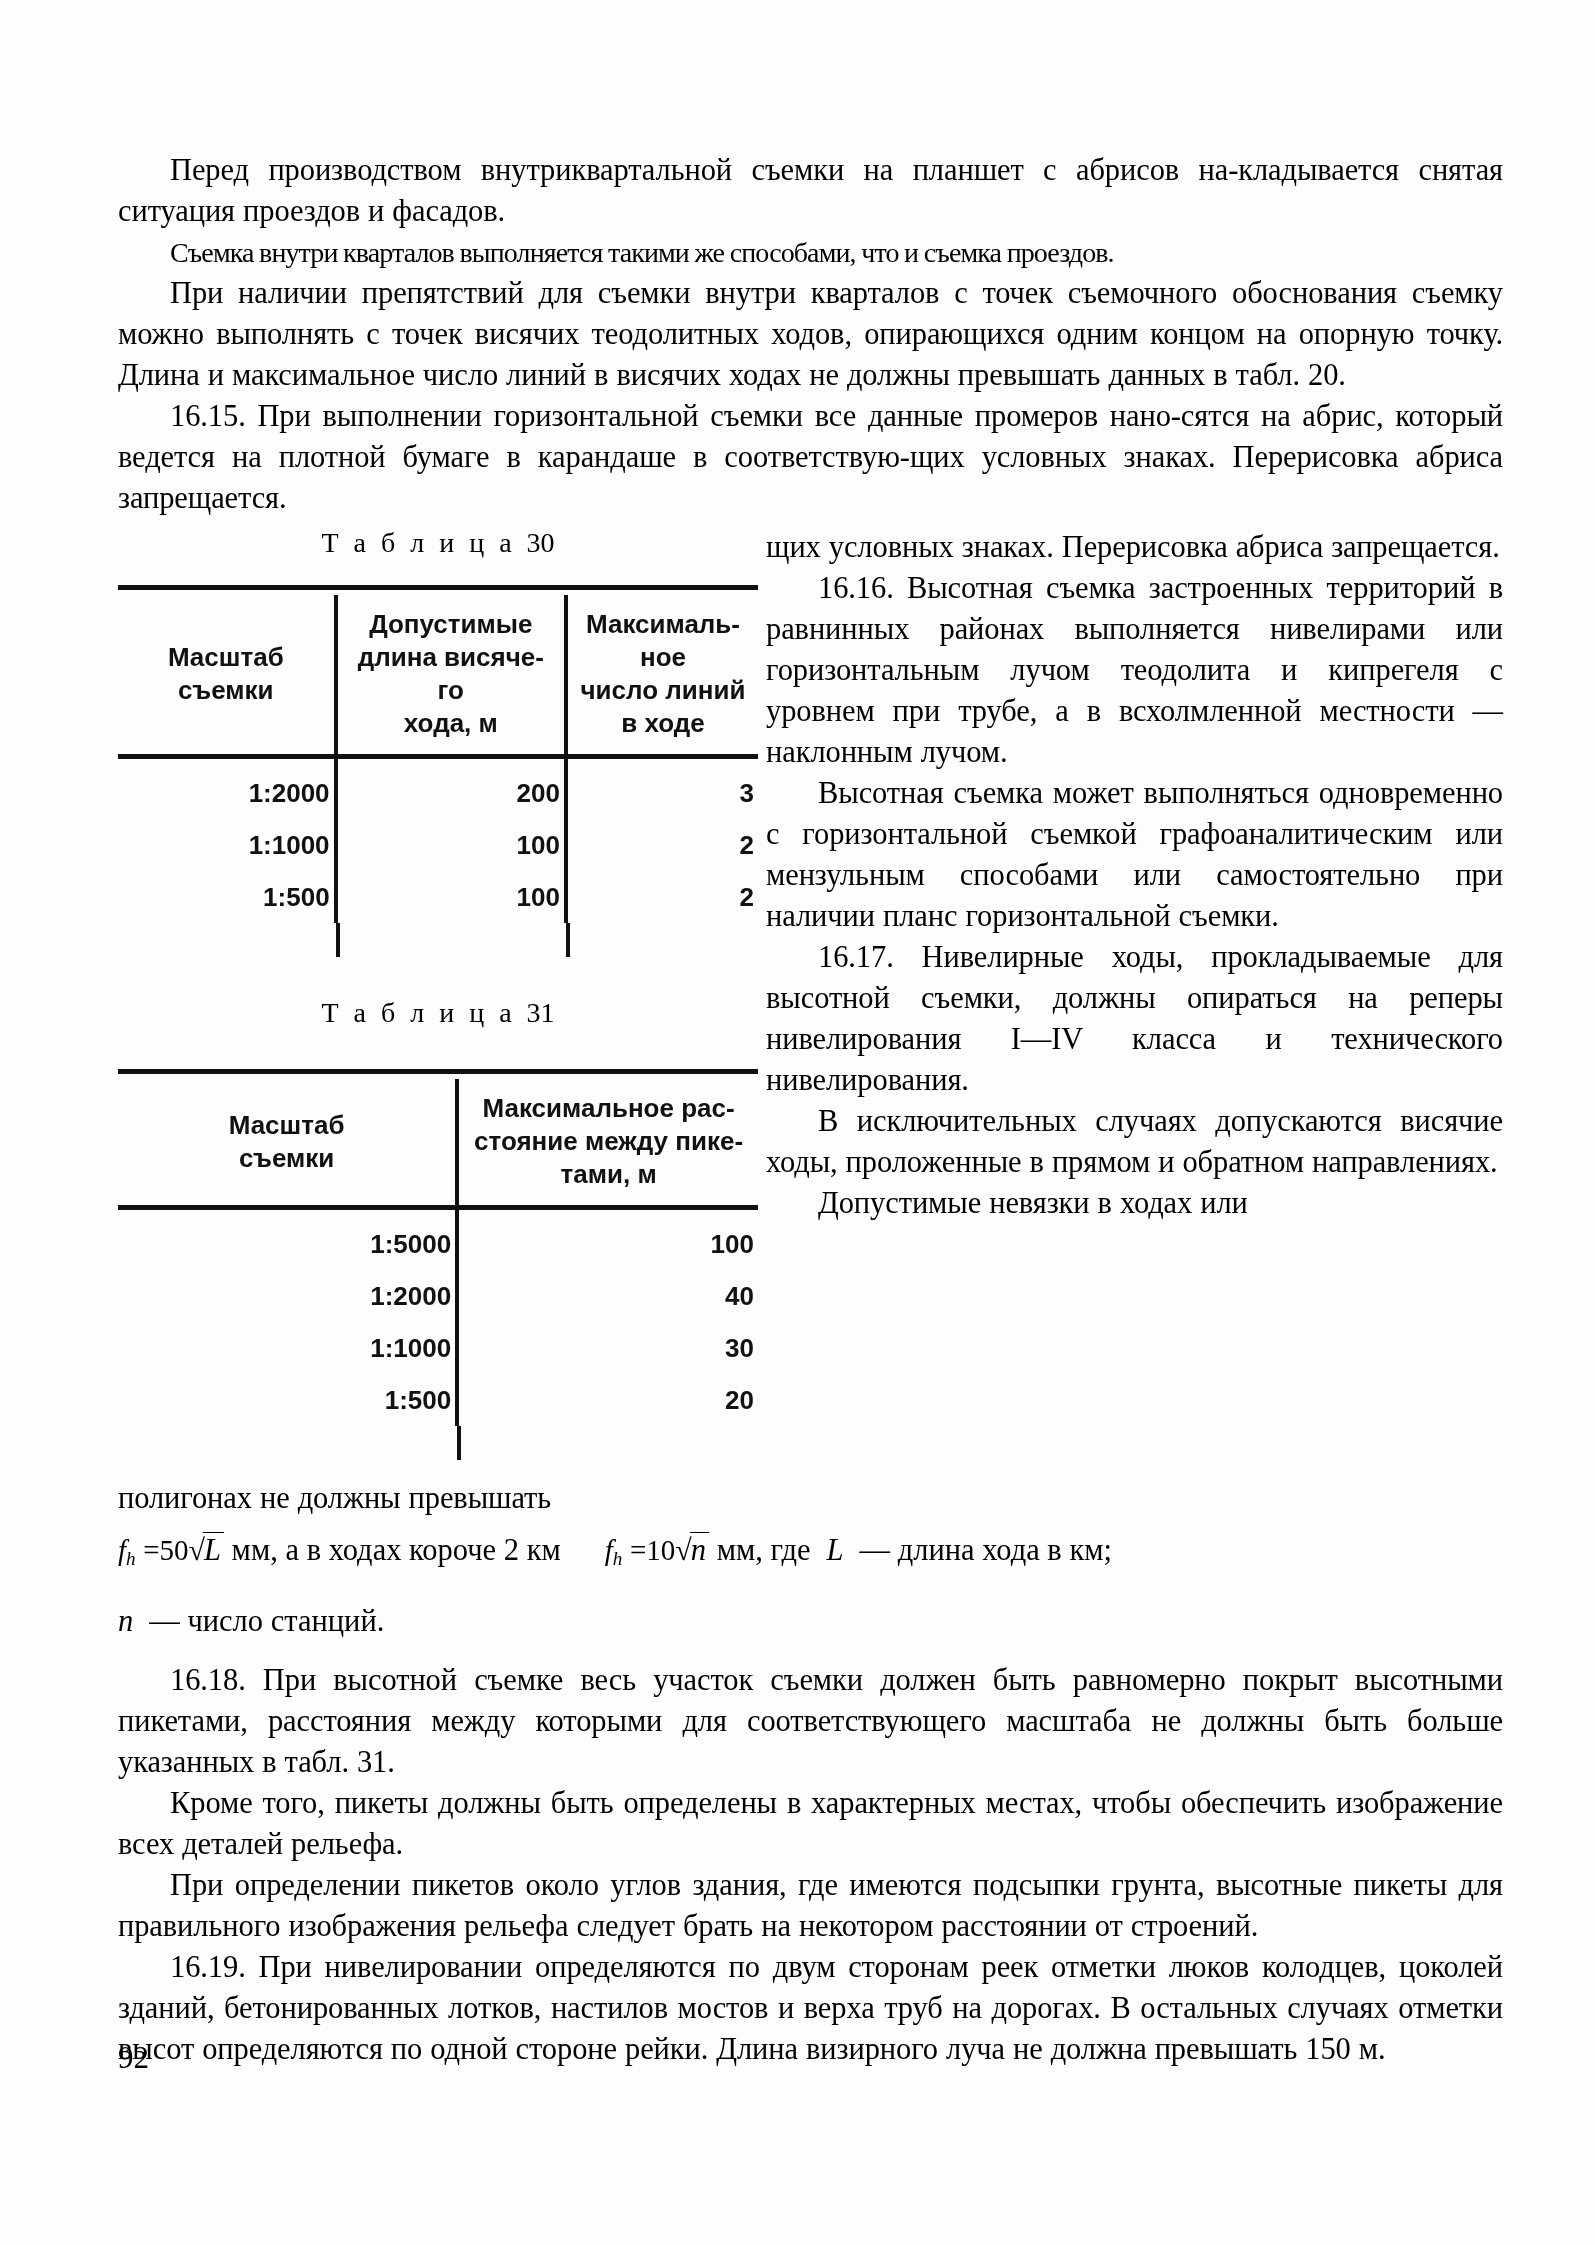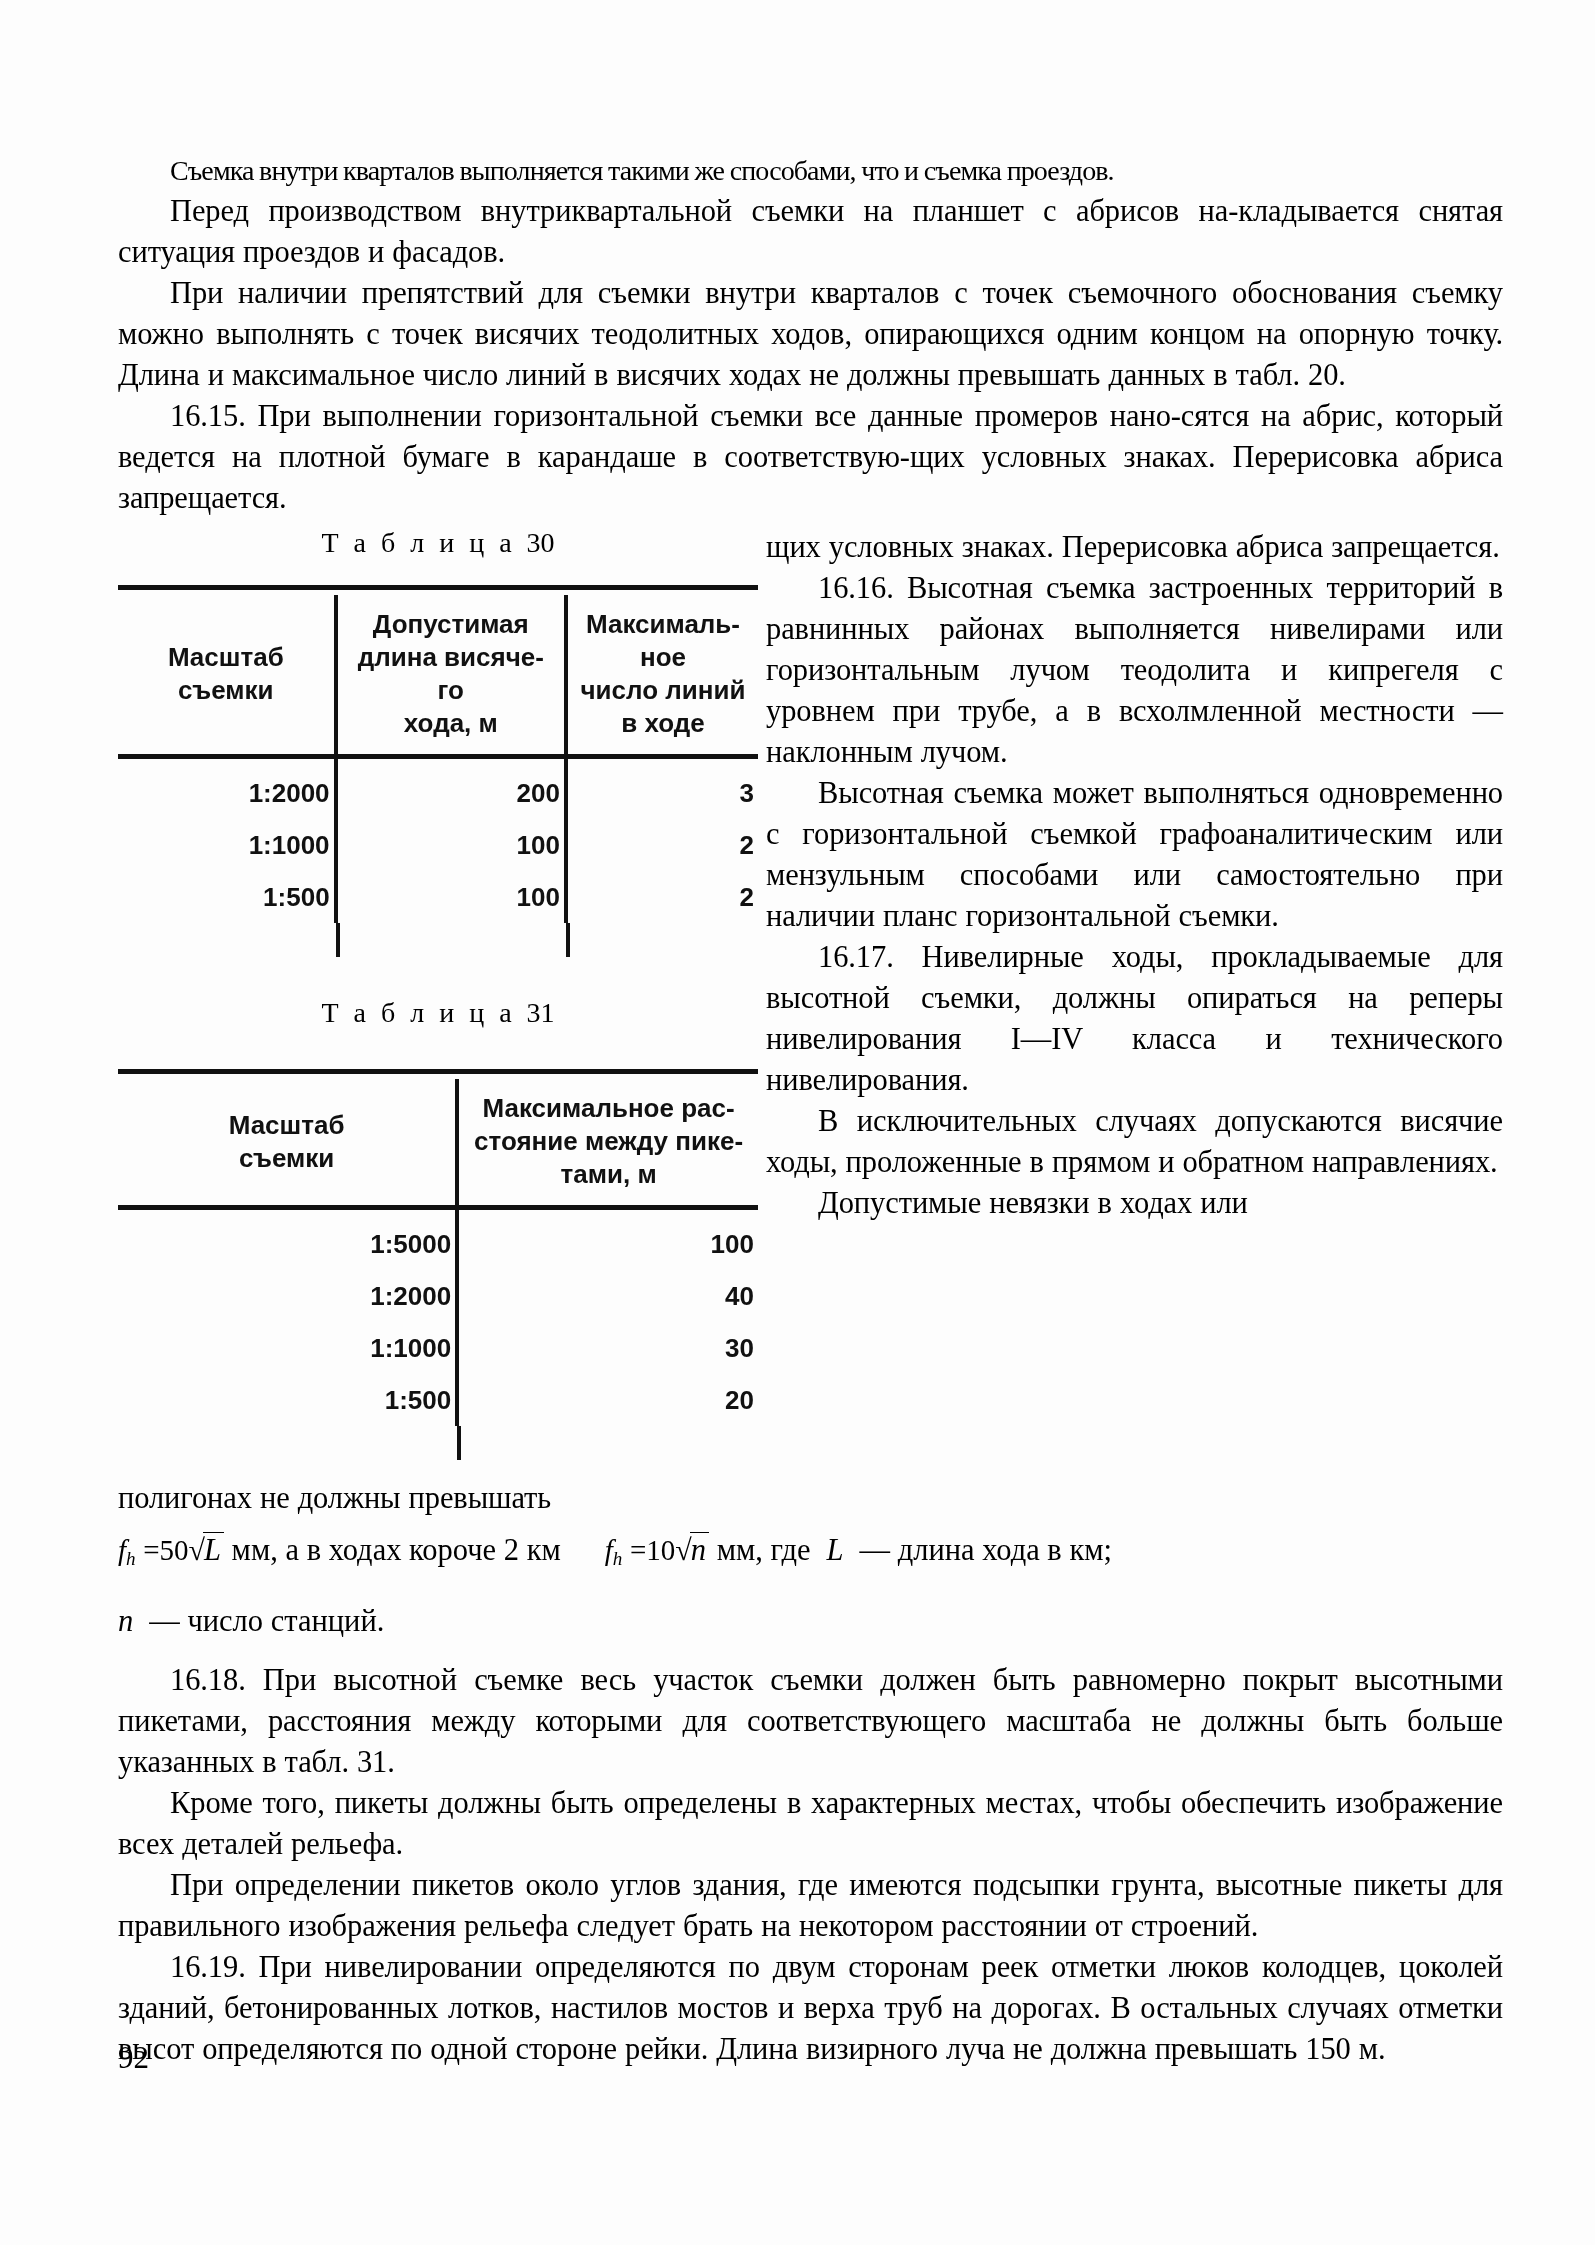--- a/index.html
+++ b/index.html
@@ -151,22 +151,22 @@
   .spacer-26 { height: 26px; }
   .spacer-40 { height: 40px; }
 </style>
 </head>
 <body>
 
 <div class="page">
 
   <div class="content">
 
+    <p class="para">Перед производством внутриквартальной съемки на планшет с абрисов на-кладывается снятая ситуация проездов и фасадов.</p>
     <p class="para tight">Съемка внутри кварталов выполняется такими же способами, что и съемка проездов.</p>
-    <p class="para">Перед производством внутриквартальной съемки на планшет с абрисов на-кладывается снятая ситуация проездов и фасадов.</p>
     <p class="para">При наличии препятствий для съемки внутри кварталов с точек съемочного обоснования съемку можно выполнять с точек висячих теодолитных ходов, опирающихся одним концом на опорную точку. Длина и максимальное число линий в висячих ходах не должны превышать данных в табл. 20.</p>
 
     <p class="para" style="text-indent:52px; margin-bottom:0;">16.15. При выполнении горизонтальной съемки все данные промеров нано-сятся на абрис, который ведется на плотной бумаге в карандаше в соответствую-щих условных знаках. Перерисовка абриса запрещается.</p>
 
     <div class="spacer-8"></div>
 
     <div class="split">
 
       <div class="col-left">
 
@@ -183,21 +183,21 @@
               <th style="width:34%; height:5px;"></th>
               <th style="width:36%; height:5px;"></th>
               <th style="width:30%; height:5px;"></th>
             </tr>
             <tr class="head-row">
               <th>
                 <div>Масштаб</div>
                 <div>съемки</div>
               </th>
               <th class="div">
-                <div>Допустимая</div>
+                <div>Допустимые</div>
                 <div>длина висяче-</div>
                 <div>го</div>
                 <div>хода, м</div>
               </th>
               <th class="div">
                 <div>Максималь-</div>
                 <div>ное</div>
                 <div>число линий</div>
                 <div>в ходе</div>
               </th>

